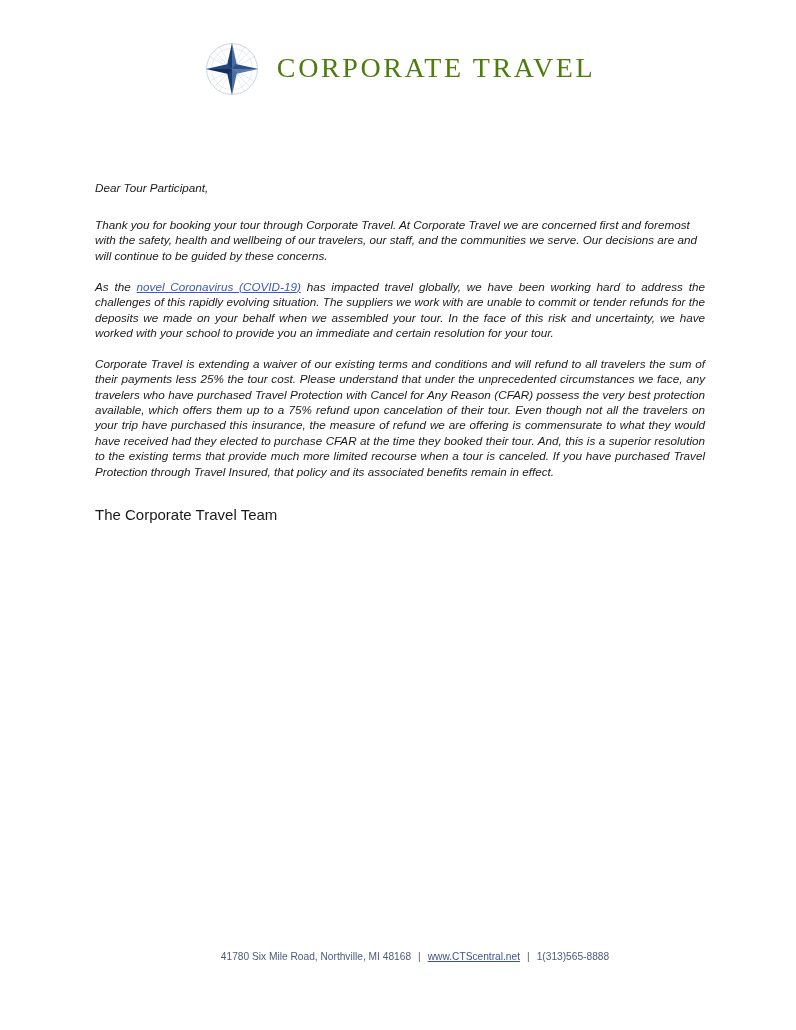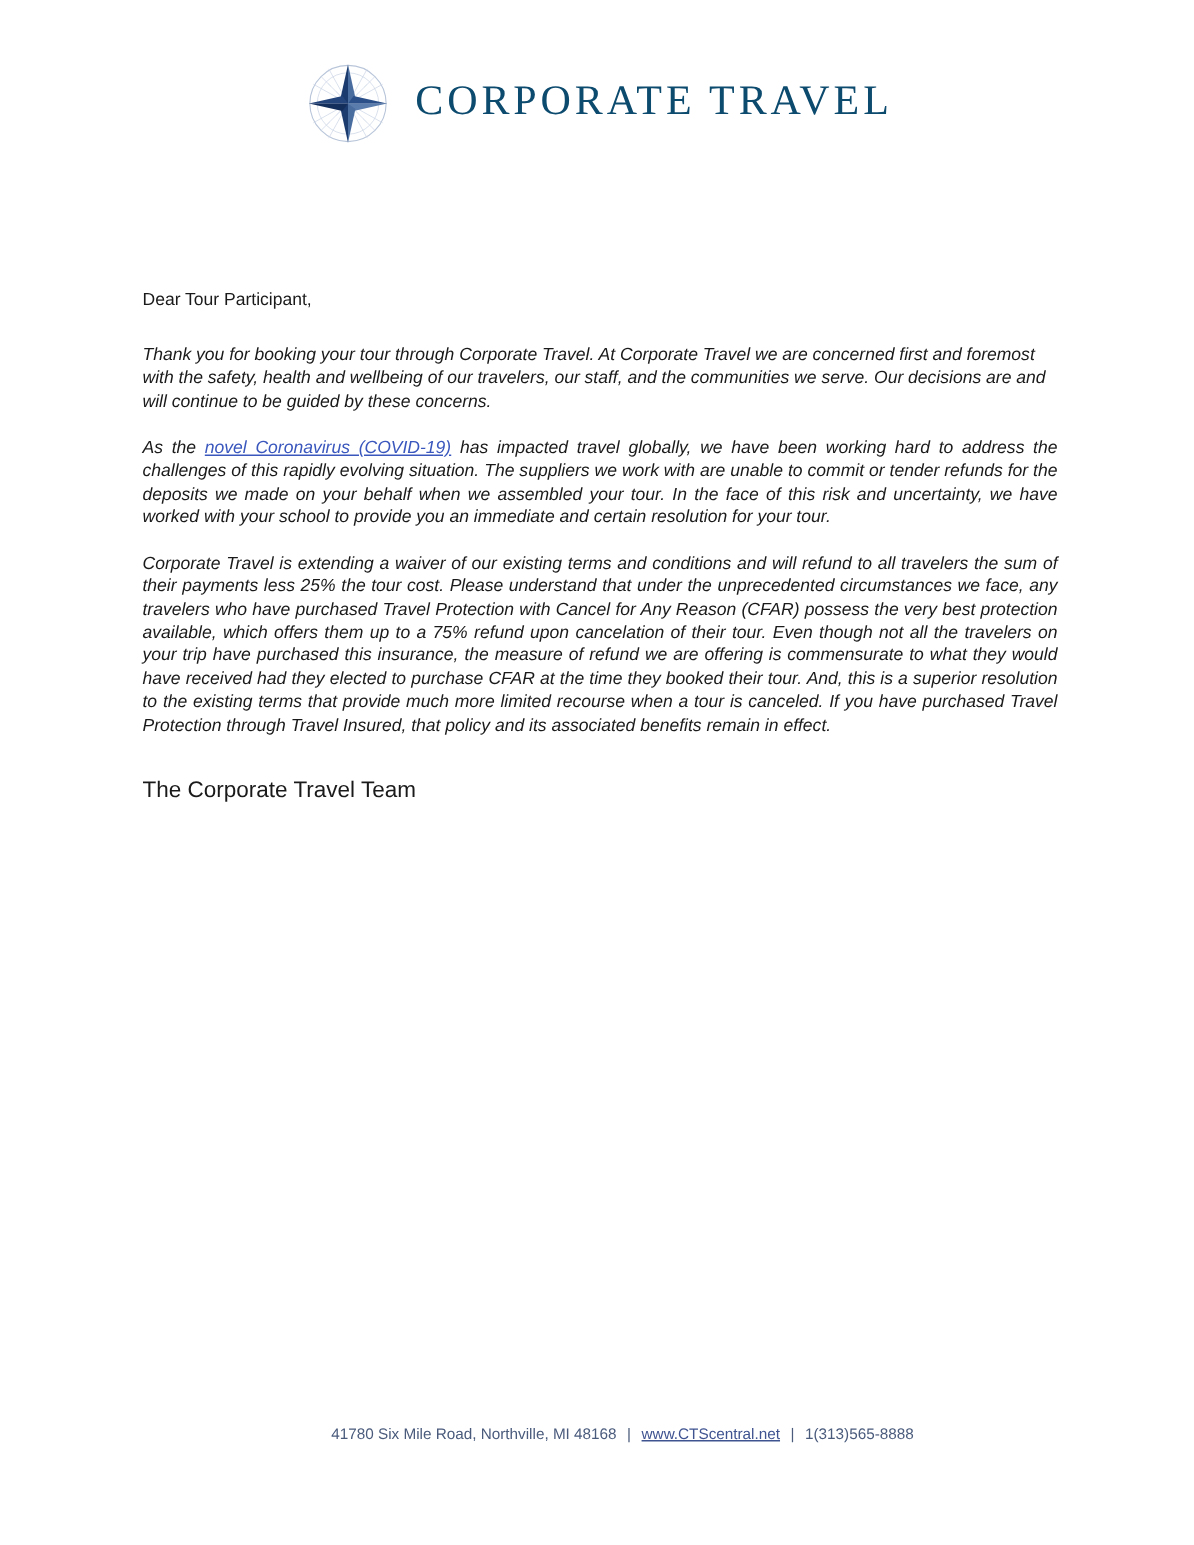--- a/index.html
+++ b/index.html
@@ -36,42 +36,43 @@
   .logo-mark {
     width: 62px;
     height: 62px;
     flex: 0 0 auto;
     display: block;
   }
   .wordmark {
     font-family: "Liberation Serif", serif;
     font-size: 28px;
     letter-spacing: 2.6px;
-    color: #0c4a6e;
+    color: #4d7c0f;
     white-space: nowrap;
     line-height: 1;
     padding-bottom: 2px;
   }
 
   
   .letter {
     position: absolute;
     left: 95px;
     top: 180px;
     width: 610px;
   }
   .date-line {
     font-size: 11.7px;
     line-height: 16px;
     margin: 0 0 32px 0;
   }
   .salutation {
     font-size: 11.7px;
     line-height: 16px;
-    margin: 12px 0 21px 0;
+    margin: 0 0 21px 0;
+    font-style: italic;
   }
   p.body-para {
     font-size: 11.7px;
     line-height: 15.4px;
     margin: 0 0 15.5px 0;
     text-align: justify;
     text-justify: inter-word;
     font-style: italic;
   }
   p.body-para.ragged {

